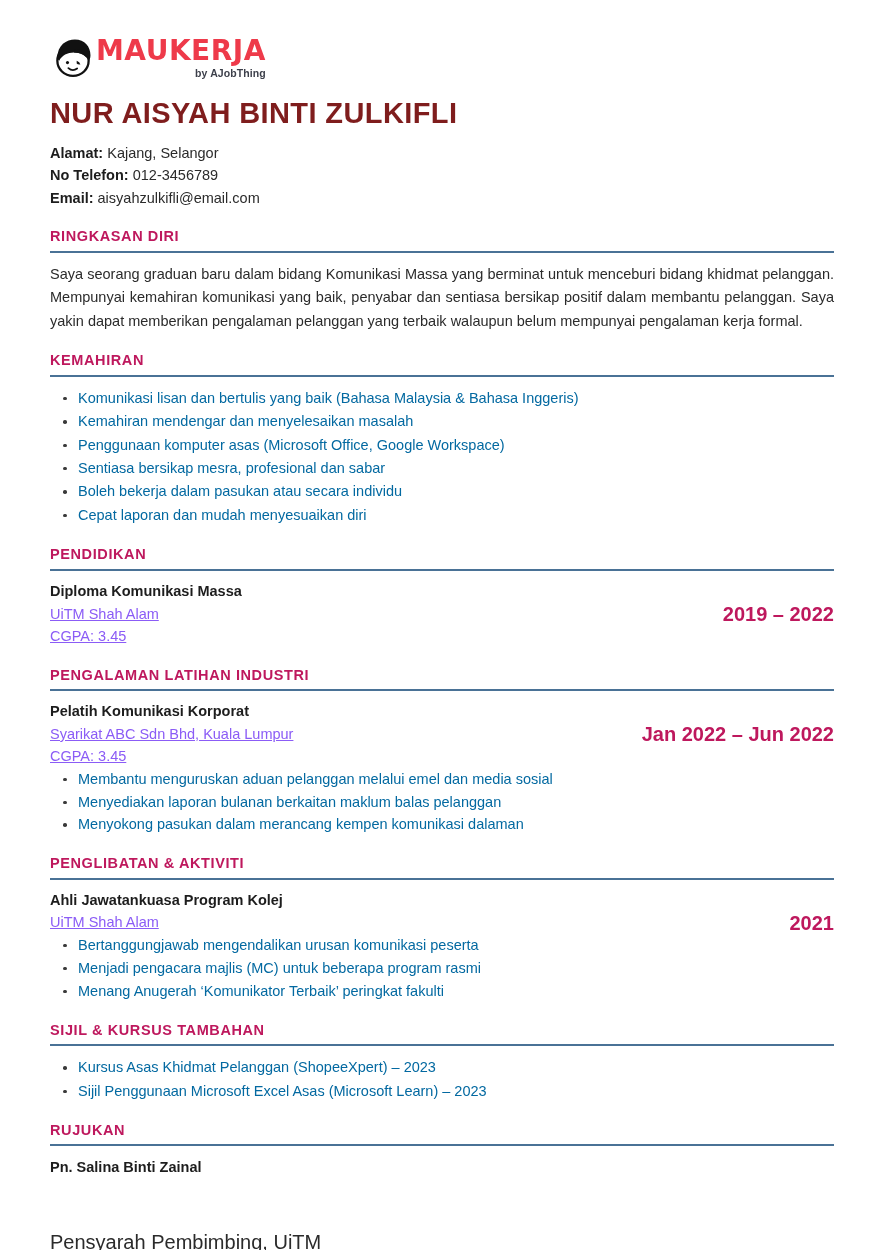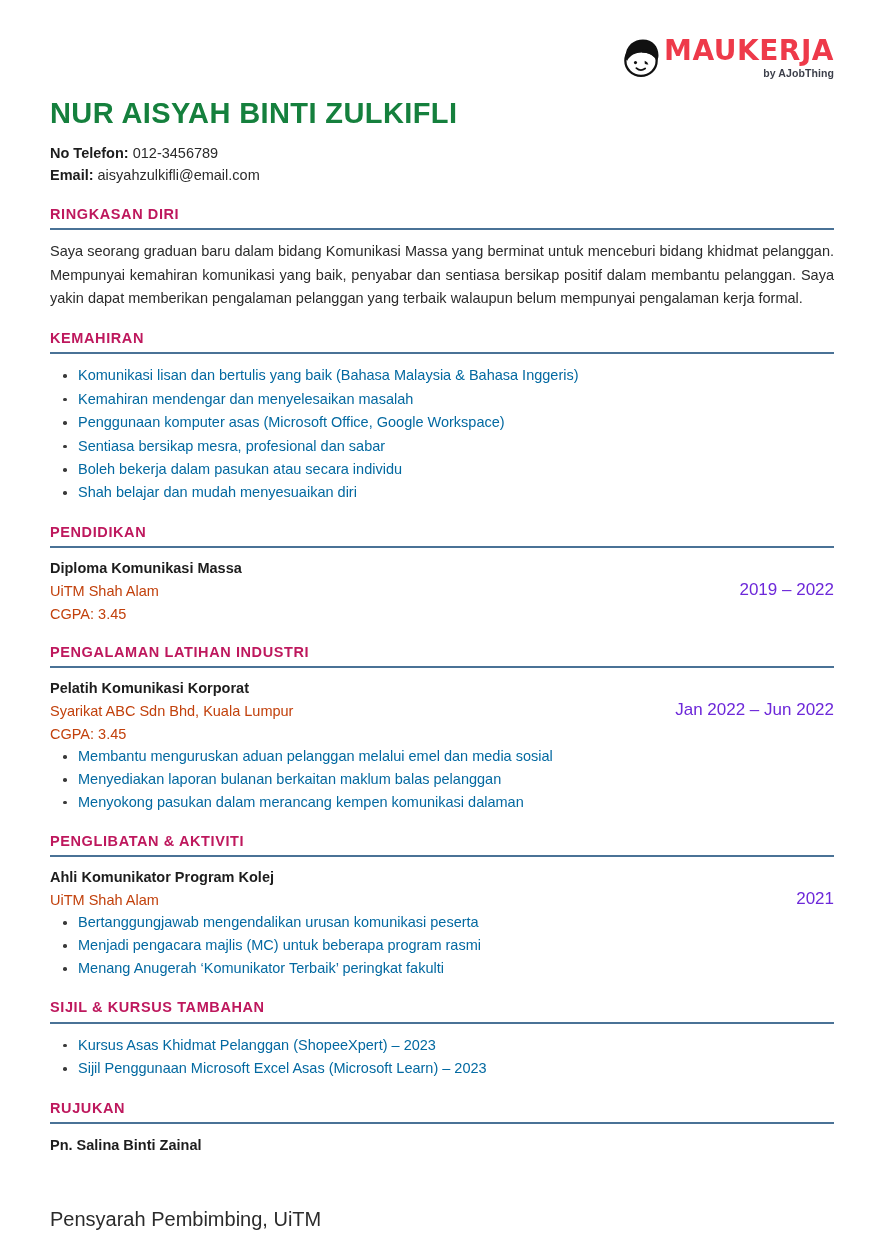--- a/index.html
+++ b/index.html
@@ -21,21 +21,20 @@
     width: 884px;
     height: 1250px;
     background: #ffffff;
     padding: 28px 50px 0 50px;
   }
 
   
   .brand {
     display: flex;
     align-items: center;
-    justify-content: flex-end;
     height: 60px;
   }
   .brand-face {
     width: 46px;
     height: 46px;
     flex: 0 0 46px;
   }
   .brand-text {
     display: flex;
     flex-direction: column;
@@ -55,21 +54,21 @@
     color: #3c3f4a;
     margin-top: 3px;
     letter-spacing: 0.1px;
     margin-left: 8px;
   }
 
   
   .cv-name {
     font-size: 29px;
     font-weight: bold;
-    color: #15803d;
+    color: #7f1d1d;
     letter-spacing: 0.4px;
     margin-top: 10px;
     line-height: 1.1;
   }
 
   .contact {
     margin-top: 12px;
     font-size: 14.5px;
     line-height: 1.55;
     color: #2b2b2b;
@@ -129,37 +128,38 @@
   
   .entry {
     display: flex;
     align-items: flex-start;
     justify-content: space-between;
     gap: 36px;
   }
   .entry-main { flex: 1 1 auto; min-width: 0; }
   .entry-date {
     flex: 0 0 auto;
-    font-size: 17px;
-    font-weight: normal;
-    color: #6d28d9;
+    font-size: 20px;
+    font-weight: bold;
+    color: #be185d;
     white-space: nowrap;
     text-align: right;
     padding-top: 22px;
   }
   .entry-title {
     font-size: 14.5px;
     font-weight: bold;
     color: #1d1d1d;
     line-height: 1.5;
   }
   .entry-sub {
     font-size: 14.5px;
-    color: #c2410c;
+    color: #8b5cf6;
     line-height: 1.55;
+    text-decoration: underline;
   }
   .entry-bullets { margin-top: 2px; }
 
   
   .ref-name {
     font-size: 14.5px;
     font-weight: bold;
     color: #1d1d1d;
     line-height: 1.55;
   }
@@ -188,20 +188,24 @@
     <div class="brand-text">
       <div class="brand-word">MAUKERJA</div>
       <div class="brand-tag">by AJobThing</div>
     </div>
   </div>
 
   <h1 class="cv-name">NUR AISYAH BINTI ZULKIFLI</h1>
 
   <div class="contact">
     <div>
+      <span class="lbl">Alamat:</span>
+      <span>Kajang, Selangor</span>
+    </div>
+    <div>
       <span class="lbl">No Telefon:</span>
       <span>012-3456789</span>
     </div>
     <div>
       <span class="lbl">Email:</span>
       <span>aisyahzulkifli@email.com</span>
     </div>
   </div>
 
   <section class="section">
@@ -215,21 +219,21 @@
   <section class="section">
     <div class="section-title">KEMAHIRAN</div>
     <div class="section-rule"></div>
     <div class="section-body">
       <ul class="bullets">
         <li>Komunikasi lisan dan bertulis yang baik (Bahasa Malaysia &amp; Bahasa Inggeris)</li>
         <li>Kemahiran mendengar dan menyelesaikan masalah</li>
         <li>Penggunaan komputer asas (Microsoft Office, Google Workspace)</li>
         <li>Sentiasa bersikap mesra, profesional dan sabar</li>
         <li>Boleh bekerja dalam pasukan atau secara individu</li>
-        <li>Shah belajar dan mudah menyesuaikan diri</li>
+        <li>Cepat laporan dan mudah menyesuaikan diri</li>
       </ul>
     </div>
   </section>
 
   <section class="section">
     <div class="section-title">PENDIDIKAN</div>
     <div class="section-rule"></div>
     <div class="section-body">
       <div class="entry">
         <div class="entry-main">
@@ -261,21 +265,21 @@
       </div>
     </div>
   </section>
 
   <section class="section">
     <div class="section-title">PENGLIBATAN &amp; AKTIVITI</div>
     <div class="section-rule"></div>
     <div class="section-body">
       <div class="entry">
         <div class="entry-main">
-          <div class="entry-title">Ahli Komunikator Program Kolej</div>
+          <div class="entry-title">Ahli Jawatankuasa Program Kolej</div>
           <div class="entry-sub">UiTM Shah Alam</div>
           <ul class="bullets tight entry-bullets">
             <li>Bertanggungjawab mengendalikan urusan komunikasi peserta</li>
             <li>Menjadi pengacara majlis (MC) untuk beberapa program rasmi</li>
             <li>Menang Anugerah ‘Komunikator Terbaik’ peringkat fakulti</li>
           </ul>
         </div>
         <div class="entry-date">2021</div>
       </div>
     </div>

